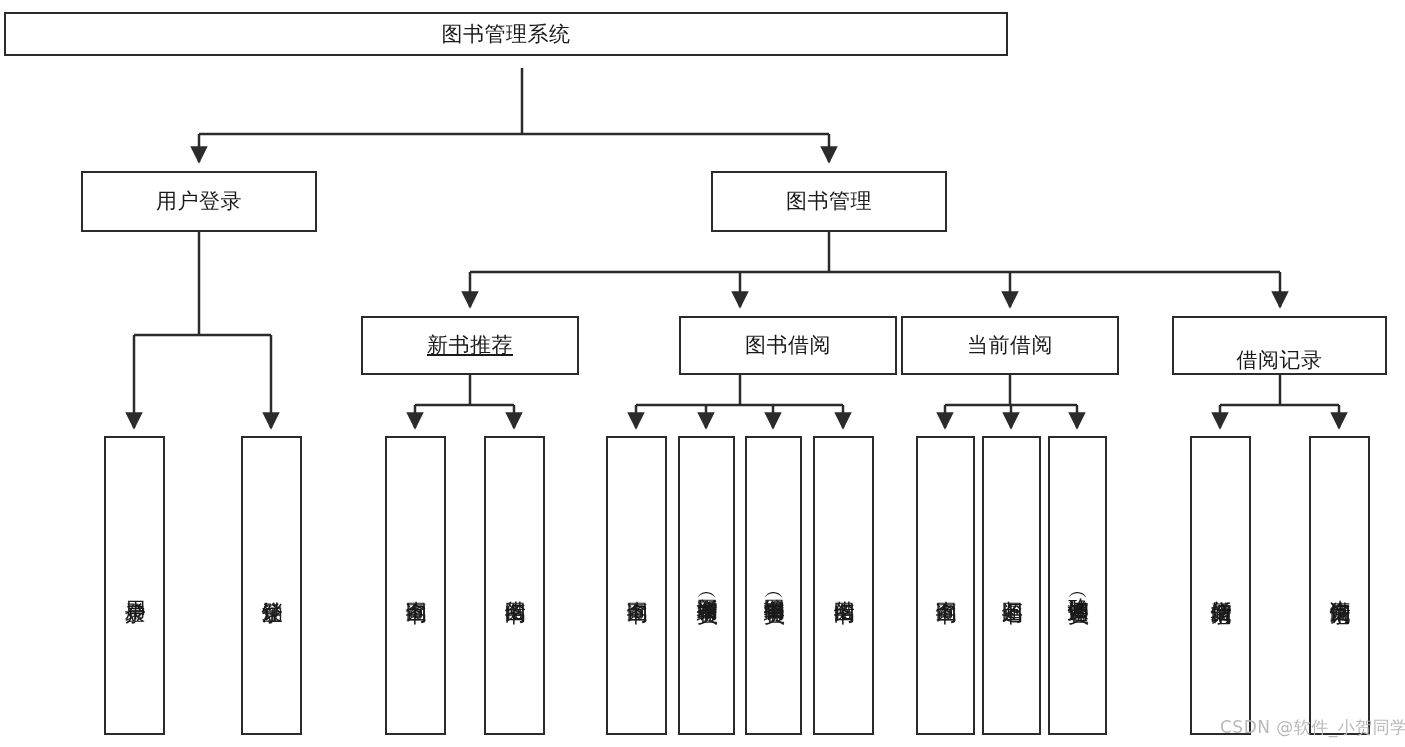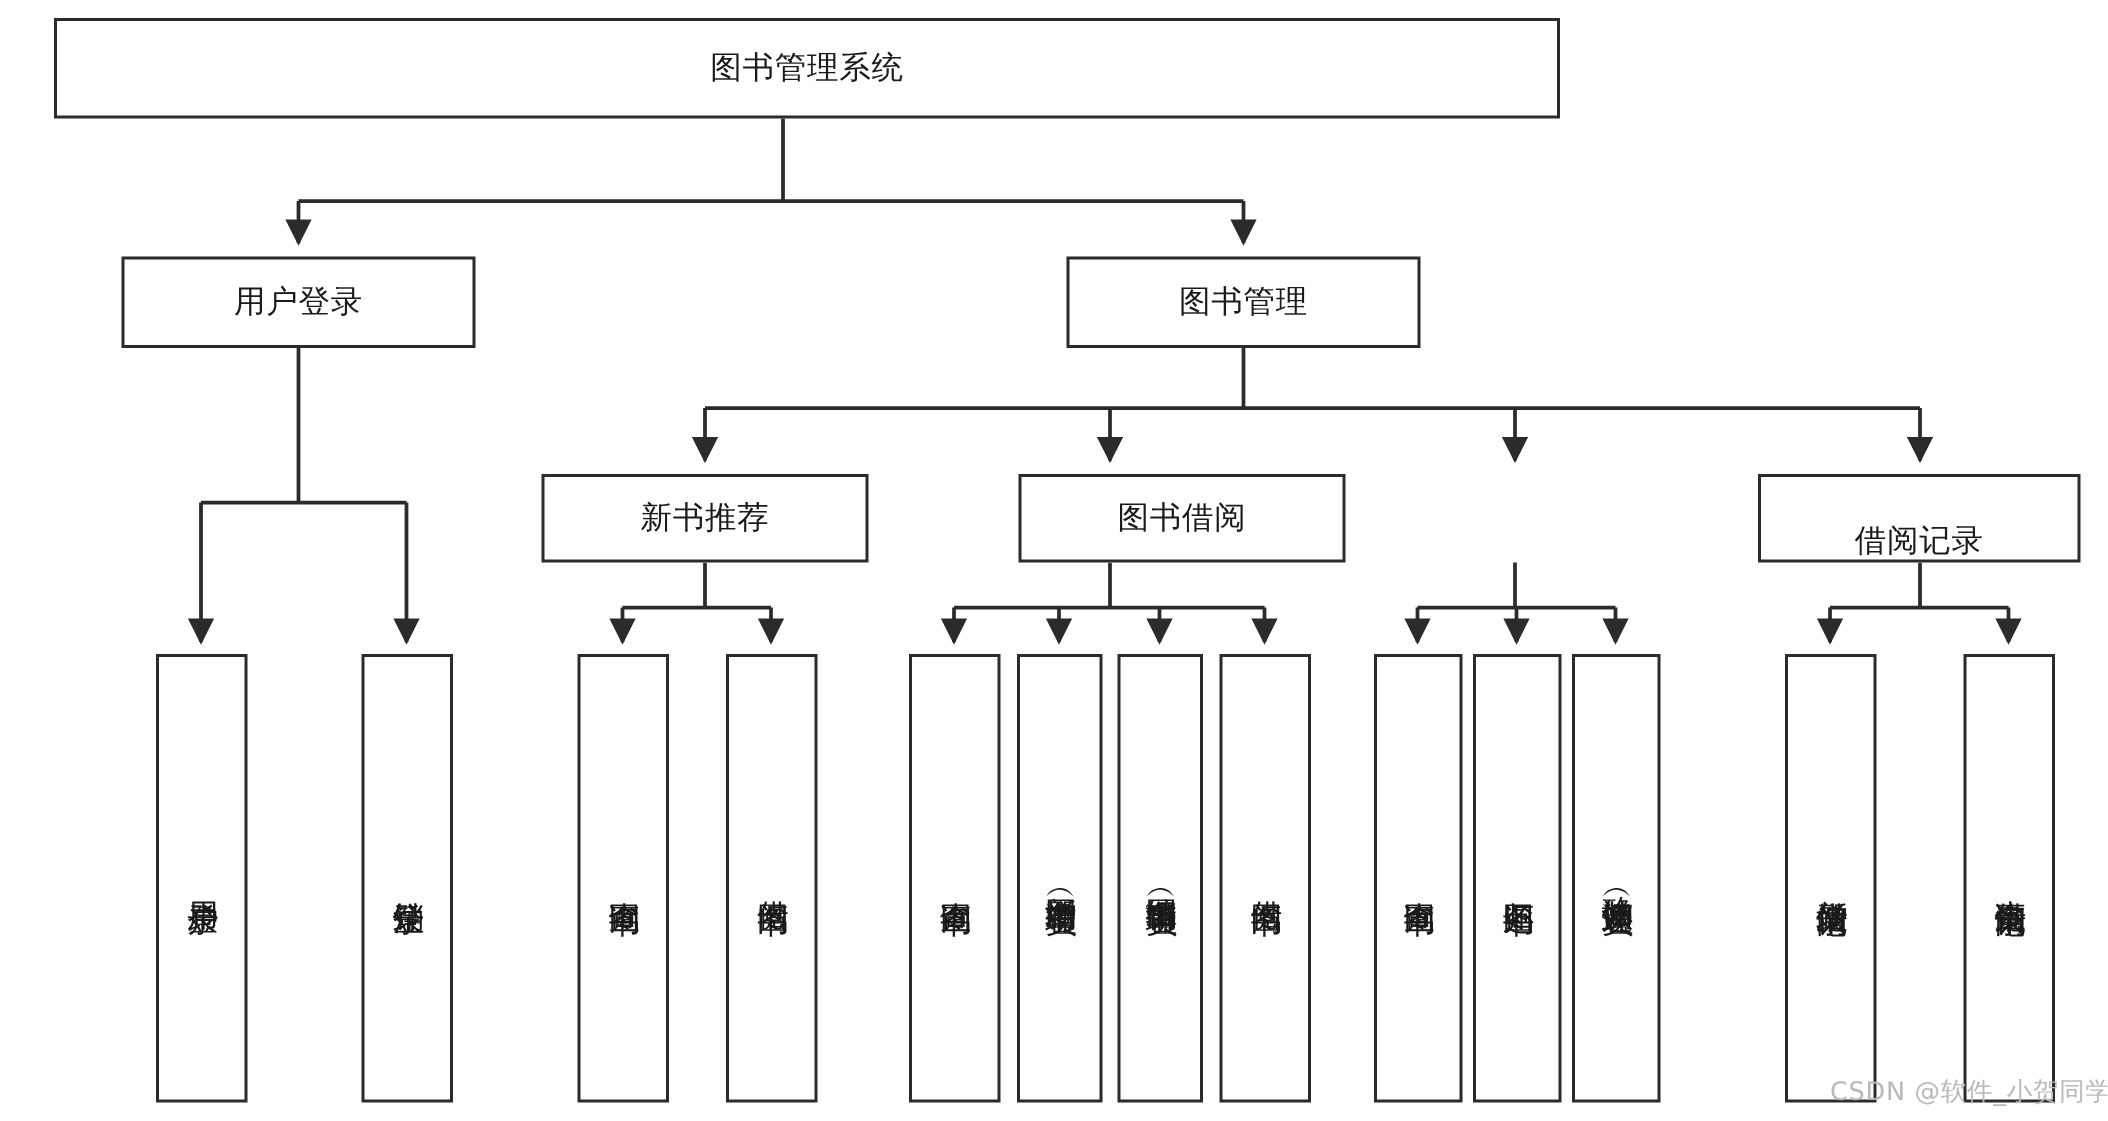--- a/index.html
+++ b/index.html
@@ -112,36 +112,39 @@
       <path d="M 1011 405 L 1011 428" marker-end="url(#arrow)"></path>
       <path d="M 1077 405 L 1077 428" marker-end="url(#arrow)"></path>
 
       <path d="M 1280 375 L 1280 405"></path>
       <path d="M 1220 405 L 1339 405"></path>
       <path d="M 1220 405 L 1220 428" marker-end="url(#arrow)"></path>
       <path d="M 1339 405 L 1339 428" marker-end="url(#arrow)"></path>
     </g>
   </svg>
 
-  <div class="node horizontal" style="left: 36px; top: 12px; width: 1004px; height: 67px; border-color: rgb(43, 43, 43); background: rgb(255, 255, 255); color: rgb(26, 26, 26); align-items: center;">
+  <div class="node horizontal" style="left: 4px; top: 12px; width: 1004px; height: 44px; border-color: rgb(43, 43, 43); background: rgb(255, 255, 255); color: rgb(26, 26, 26); align-items: center;">
     <span>图书管理系统</span>
   </div>
 
   <div class="node horizontal" style="left: 81px; top: 171px; width: 236px; height: 61px; border-color: rgb(43, 43, 43); background: rgb(255, 255, 255); color: rgb(26, 26, 26);">
     <span>用户登录</span>
   </div>
   <div class="node horizontal" style="left: 711px; top: 171px; width: 236px; height: 61px; border-color: rgb(43, 43, 43); background: rgb(255, 255, 255); color: rgb(26, 26, 26);">
     <span>图书管理</span>
   </div>
 
-  <div class="node horizontal" style="left: 361px; top: 316px; width: 218px; height: 59px; border-color: rgb(43, 43, 43); background: rgb(255, 255, 255); color: rgb(26, 26, 26);">
+  <div class="node horizontal" style="left: 361px; top: 316px; width: 218px; height: 59px; border-color: rgb(43, 43, 43); background: rgb(255, 255, 255); color: rgb(26, 26, 26); text-decoration: underline;">
     <span>新书推荐</span>
   </div>
   <div class="node horizontal" style="left: 631px; top: 316px; width: 218px; height: 59px; border-color: rgb(43, 43, 43); background: rgb(255, 255, 255); color: rgb(26, 26, 26); margin-left: 48px;">
     <span>图书借阅</span>
+  </div>
+  <div class="node horizontal" style="left: 901px; top: 316px; width: 218px; height: 59px; border-color: rgb(43, 43, 43); background: rgb(255, 255, 255); color: rgb(26, 26, 26);">
+    <span>当前借阅</span>
   </div>
   <div class="node horizontal" style="left: 1172px; top: 316px; width: 215px; height: 59px; border-color: rgb(43, 43, 43); background: rgb(255, 255, 255); color: rgb(26, 26, 26); align-items: flex-end;">
     <span>借阅记录</span>
   </div>
 
   <div class="node vertical" style="left: 104px; top: 436px; width: 61px; height: 299px; border-color: rgb(43, 43, 43); background: rgb(255, 255, 255); color: rgb(26, 26, 26);">
     <span class="vtext">用户登录</span>
   </div>
   <div class="node vertical" style="left: 241px; top: 436px; width: 61px; height: 299px; border-color: rgb(43, 43, 43); background: rgb(255, 255, 255); color: rgb(26, 26, 26);">
     <span class="vtext">注销登录</span>

